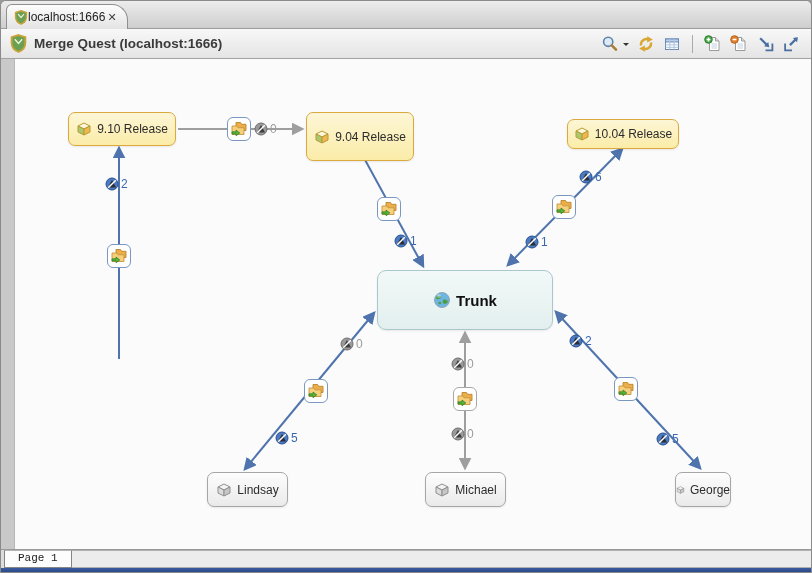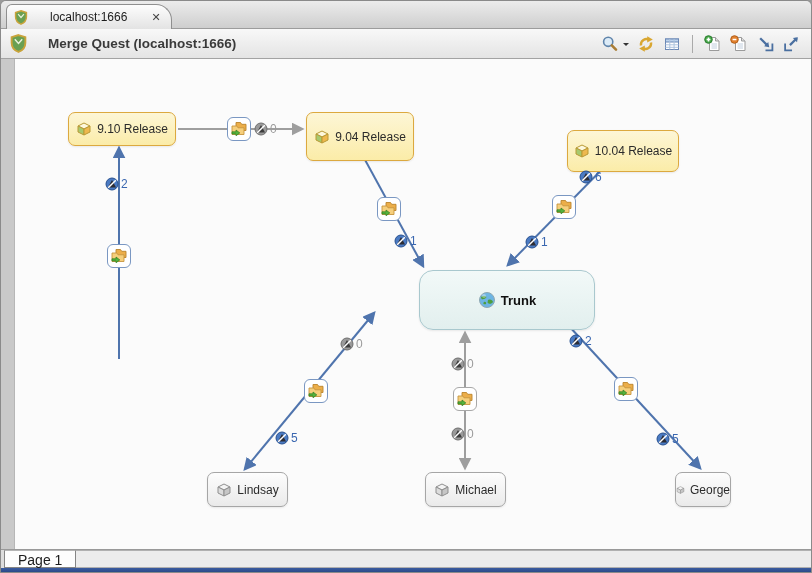--- a/index.html
+++ b/index.html
@@ -9,31 +9,31 @@
     background: #c9c9c9; border: 1px solid #8a8a8a;
     border-radius: 6px 6px 0 0; overflow: hidden;
   }
   
   .tab-strip {
     height: 28px; display: flex; align-items: flex-end; padding-left: 5px;
     background: linear-gradient(#ececec, #cecece);
     border-bottom: 1px solid #9c9c9c;
   }
   .etab {
-    height: 25px; display: inline-flex; align-items: center; gap: 22px;
+    height: 25px; display: inline-flex; align-items: center; gap: 0;
     padding: 0 10px 0 7px; position: relative; top: 1px;
     background: linear-gradient(#fdfdfd, #e3e3e3);
     border: 1px solid #8f8f8f; border-bottom: none;
     border-radius: 6px 16px 0 0;
     font-size: 12px; color: #1d1d1d; cursor: default;
   }
   .etab .close { font-size: 11px; color: #444; padding-left: 2px; cursor: pointer; }
   
   .header {
-    height: 30px; display: flex; align-items: center; gap: 21px; padding: 0 9px;
+    height: 30px; display: flex; align-items: center; gap: 7px; padding: 0 9px;
     background: linear-gradient(#f8f8f8, #e4e4e4);
     border-bottom: 1px solid #a3a3a3;
   }
   .vtitle { font-weight: bold; font-size: 13.5px; color: #3a3a3a; }
   .toolbar { margin-left: auto; display: flex; align-items: center; gap: 4px; }
   .tool { width: 22px; height: 22px; border: none; background: transparent;
           display: flex; align-items: center; justify-content: center; cursor: pointer; }
   .dd { width: 0; height: 0; border: 3.5px solid transparent; border-top-color: #333;
         margin: 4px 2px 0 -2px; }
   .sep { width: 1px; height: 18px; background: #aaa; margin: 0 5px; }
@@ -42,37 +42,37 @@
   .canvas { position: relative; width: 806px; height: 490px; background: #fbfbfb;
             box-shadow: inset 1px 0 0 #b6b6b6, inset -1px 0 0 #b6b6b6; }
   .edge-layer { position: absolute; left: 0; top: 0; }
   .node {
     position: absolute; display: flex; align-items: center; justify-content: center;
     gap: 5px; border-radius: 7px; font-size: 12px; color: #2b2b2b; cursor: pointer;
     box-shadow: 0 1px 2px rgba(0,0,0,0.08);
   }
   .node.release { background: linear-gradient(#fdf6d6, #fbeca8); border: 1px solid #dca93f; }
   .node.trunk   { background: linear-gradient(#f2f9f8, #e2efee); border: 1px solid #a9c8ce;
-                  border-radius: 14px; font-weight: bold; font-size: 13px; color: #101010; margin-left: 42px; }
+                  border-radius: 9px; font-weight: bold; font-size: 15px; color: #101010; }
   .node.ws      { background: linear-gradient(#fdfdfd, #eaeaea); border: 1px solid #a6a6a6; }
   .fbox {
     position: absolute; width: 24px; height: 24px; border-radius: 6px;
     background: #fff; border: 1px solid #7a97c2;
     display: flex; align-items: center; justify-content: center; cursor: pointer;
   }
   .fbox.gray { border-color: #a8a8a8; }
   .badge { position: absolute; display: flex; align-items: center; gap: 2px;
            font-size: 12px; cursor: pointer; }
   .badge.blue span { color: #3a67b0; }
   .badge.gray span { color: #9b9b9b; }
   
   .page-strip { height: 19px; border-top: 1px solid #999; display: flex;
                 align-items: stretch; background: #dcdcdc; padding-left: 3px; }
   .page-tab { background: #fdfdfd; border: 1px solid #858585; border-top-color: #b5b5b5;
-              padding: 1px 13px 14px; font-size: 14px; color: #1c1c1c; cursor: pointer; }
+              padding: 1px 13px 14px; font-size: 11px; color: #1c1c1c; cursor: pointer; font-family: Liberation Mono, monospace; }
   .page-fill { flex: 1; background: #ececec; border: 1px solid #b0b0b0; border-left: none;
                border-right: none; }
   .status-strip { height: 6px; background: linear-gradient(#3c5ca0, #20407e); }
 </style>
 </head>
 <body>
 
 <div class="app">
 
   <div class="tab-strip">
@@ -190,21 +190,21 @@
       <span>9.10 Release</span>
     </div>
     <div class="node release" style="left:292px;top:53px;width:108px;height:49px">
       <svg width="16" height="16" viewBox="0 0 16 16">
         <polygon points="8,2 14,5 8,8 2,5" fill="#fdf8dc" stroke="#b99a35"></polygon>
         <polygon points="2,5 8,8 8,14 2,11" fill="#a8c96e" stroke="#b99a35"></polygon>
         <polygon points="14,5 8,8 8,14 14,11" fill="#eeb84e" stroke="#b99a35"></polygon>
       </svg>
       <span>9.04 Release</span>
     </div>
-    <div class="node release" style="left:553px;top:71px;width:112px;height:42px">
+    <div class="node release" style="left:553px;top:60px;width:112px;height:30px">
       <svg width="16" height="16" viewBox="0 0 16 16">
         <polygon points="8,2 14,5 8,8 2,5" fill="#fdf8dc" stroke="#b99a35"></polygon>
         <polygon points="2,5 8,8 8,14 2,11" fill="#a8c96e" stroke="#b99a35"></polygon>
         <polygon points="14,5 8,8 8,14 14,11" fill="#eeb84e" stroke="#b99a35"></polygon>
       </svg>
       <span>10.04 Release</span>
     </div>
     <div class="node trunk" style="left:363px;top:211px;width:176px;height:60px">
       <svg width="18" height="18" viewBox="0 0 18 18">
         <circle cx="9" cy="9" r="7.5" fill="#6db5e3" stroke="#8fa8b2"></circle>

